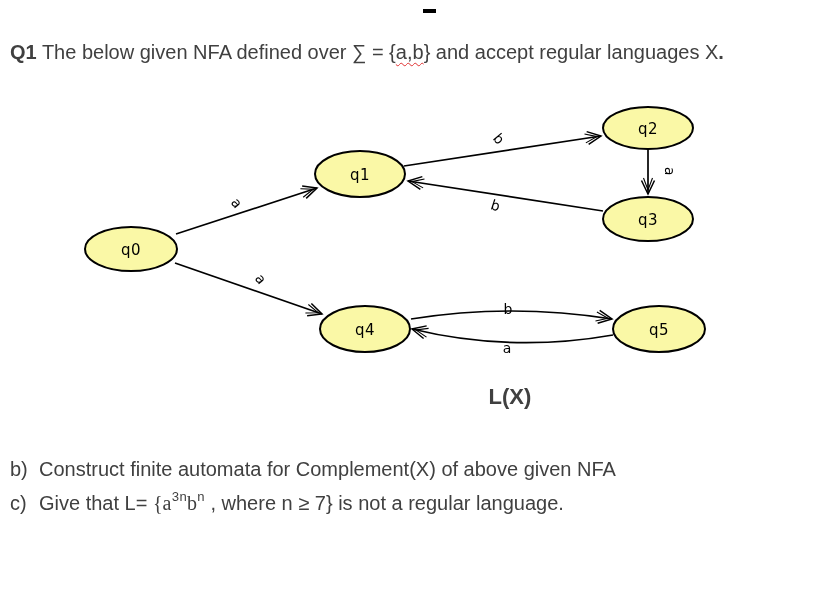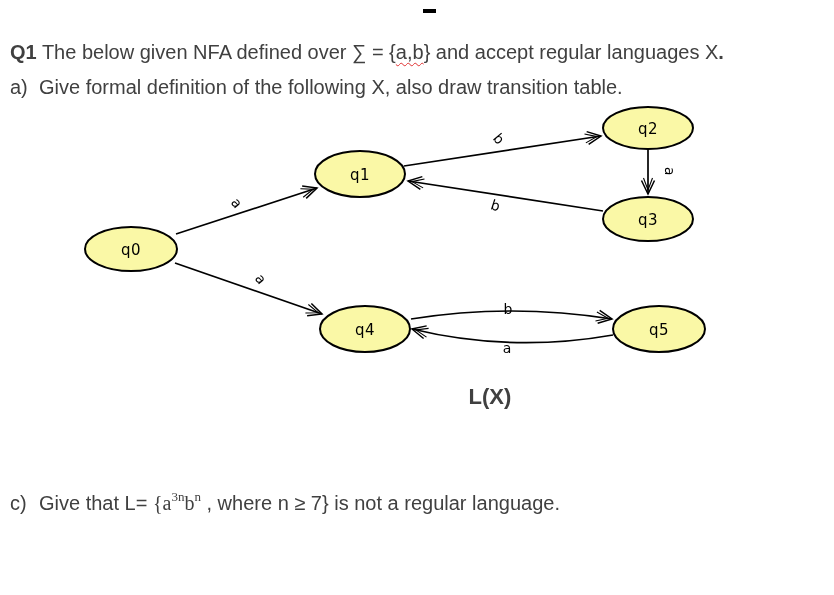--- a/index.html
+++ b/index.html
@@ -42,56 +42,55 @@
     margin: 0;
     font-size: 20px;
     line-height: 26px;
     white-space: nowrap;
   }
   .item .marker { display: inline-block; width: 29px; }
   .item-a { top: 65px; }
   .item-b { top: 447px; }
   .item-c { top: 481px; }
   .math { font-family: "Liberation Serif", serif; }
-  .math sup { font-size: 13px; line-height: 0; position: relative; top: -1px; }
+  .math sup { font-size: 13px; line-height: 0; position: relative; top: -1px; font-family: Liberation Mono, monospace; }
   svg.nfa { position: absolute; left: 0; top: 0; }
   .edge { stroke: #000000; stroke-width: 1.7; fill: none; }
   .node { stroke: #000000; stroke-width: 2; }
   .nlabel {
     font-family: "DejaVu Sans", sans-serif;
     font-size: 15px;
     letter-spacing: 0.5px;
     text-anchor: middle;
     fill: #000000;
   }
   .elabel {
     font-family: "DejaVu Sans", sans-serif;
     font-size: 14px;
     text-anchor: middle;
     fill: #000000;
   }
   .lx {
     position: absolute;
-    left: 440px; top: 375px;
+    left: 460px; top: 375px;
     width: 100px;
     text-align: center;
     font-size: 22px;
     font-weight: bold;
   }
 </style>
 </head>
 <body>
 
 <div class="page">
 
   <div class="top-mark"></div>
 
   <p class="title"><span class="qnum">Q1</span><span> The below given NFA defined over ∑ = {</span><span class="misspell">a,b</span><span>} and accept regular languages X</span><span class="period">.</span></p>
 
-  <p class="item item-a"><span class="marker">a)</span><span>Give formal definition of the following X, also draw transition table.</span></p>
 
   <svg class="nfa" width="834" height="595" viewBox="0 0 834 595">
     <defs>
       <marker id="arrowhead" markerUnits="userSpaceOnUse" markerWidth="36" markerHeight="28" refX="0" refY="0" orient="auto" overflow="visible">
         <path d="M-13.5,-6.5 L0,0 L-13.5,6.5" fill="none" stroke="#000000" stroke-width="1.5"></path>
         <path d="M-16,-4.5 L-4,0 L-16,4.5" fill="none" stroke="#000000" stroke-width="1.1"></path>
       </marker>
     </defs>
 
     <line class="edge" x1="176" y1="225" x2="317" y2="179" marker-end="url(#arrowhead)"></line>
@@ -120,16 +119,17 @@
     <text class="nlabel" x="131" y="246">q0</text>
     <text class="nlabel" x="360" y="171">q1</text>
     <text class="nlabel" x="648" y="125">q2</text>
     <text class="nlabel" x="648" y="216">q3</text>
     <text class="nlabel" x="365" y="326">q4</text>
     <text class="nlabel" x="659" y="326">q5</text>
   </svg>
 
   <div class="lx">L(X)</div>
 
+  <p class="item item-b"><span class="marker">b)</span><span>Construct finite automata for Complement(X) of above given NFA</span></p>
 
   <p class="item item-c"><span class="marker">c)</span><span>Give that L= </span><span class="math"><span>{a</span><sup>3n</sup><span>b</span><sup>n</sup></span><span> , where n ≥ 7} is not a regular language.</span></p>
 
 </div>
 
 </body></html>

